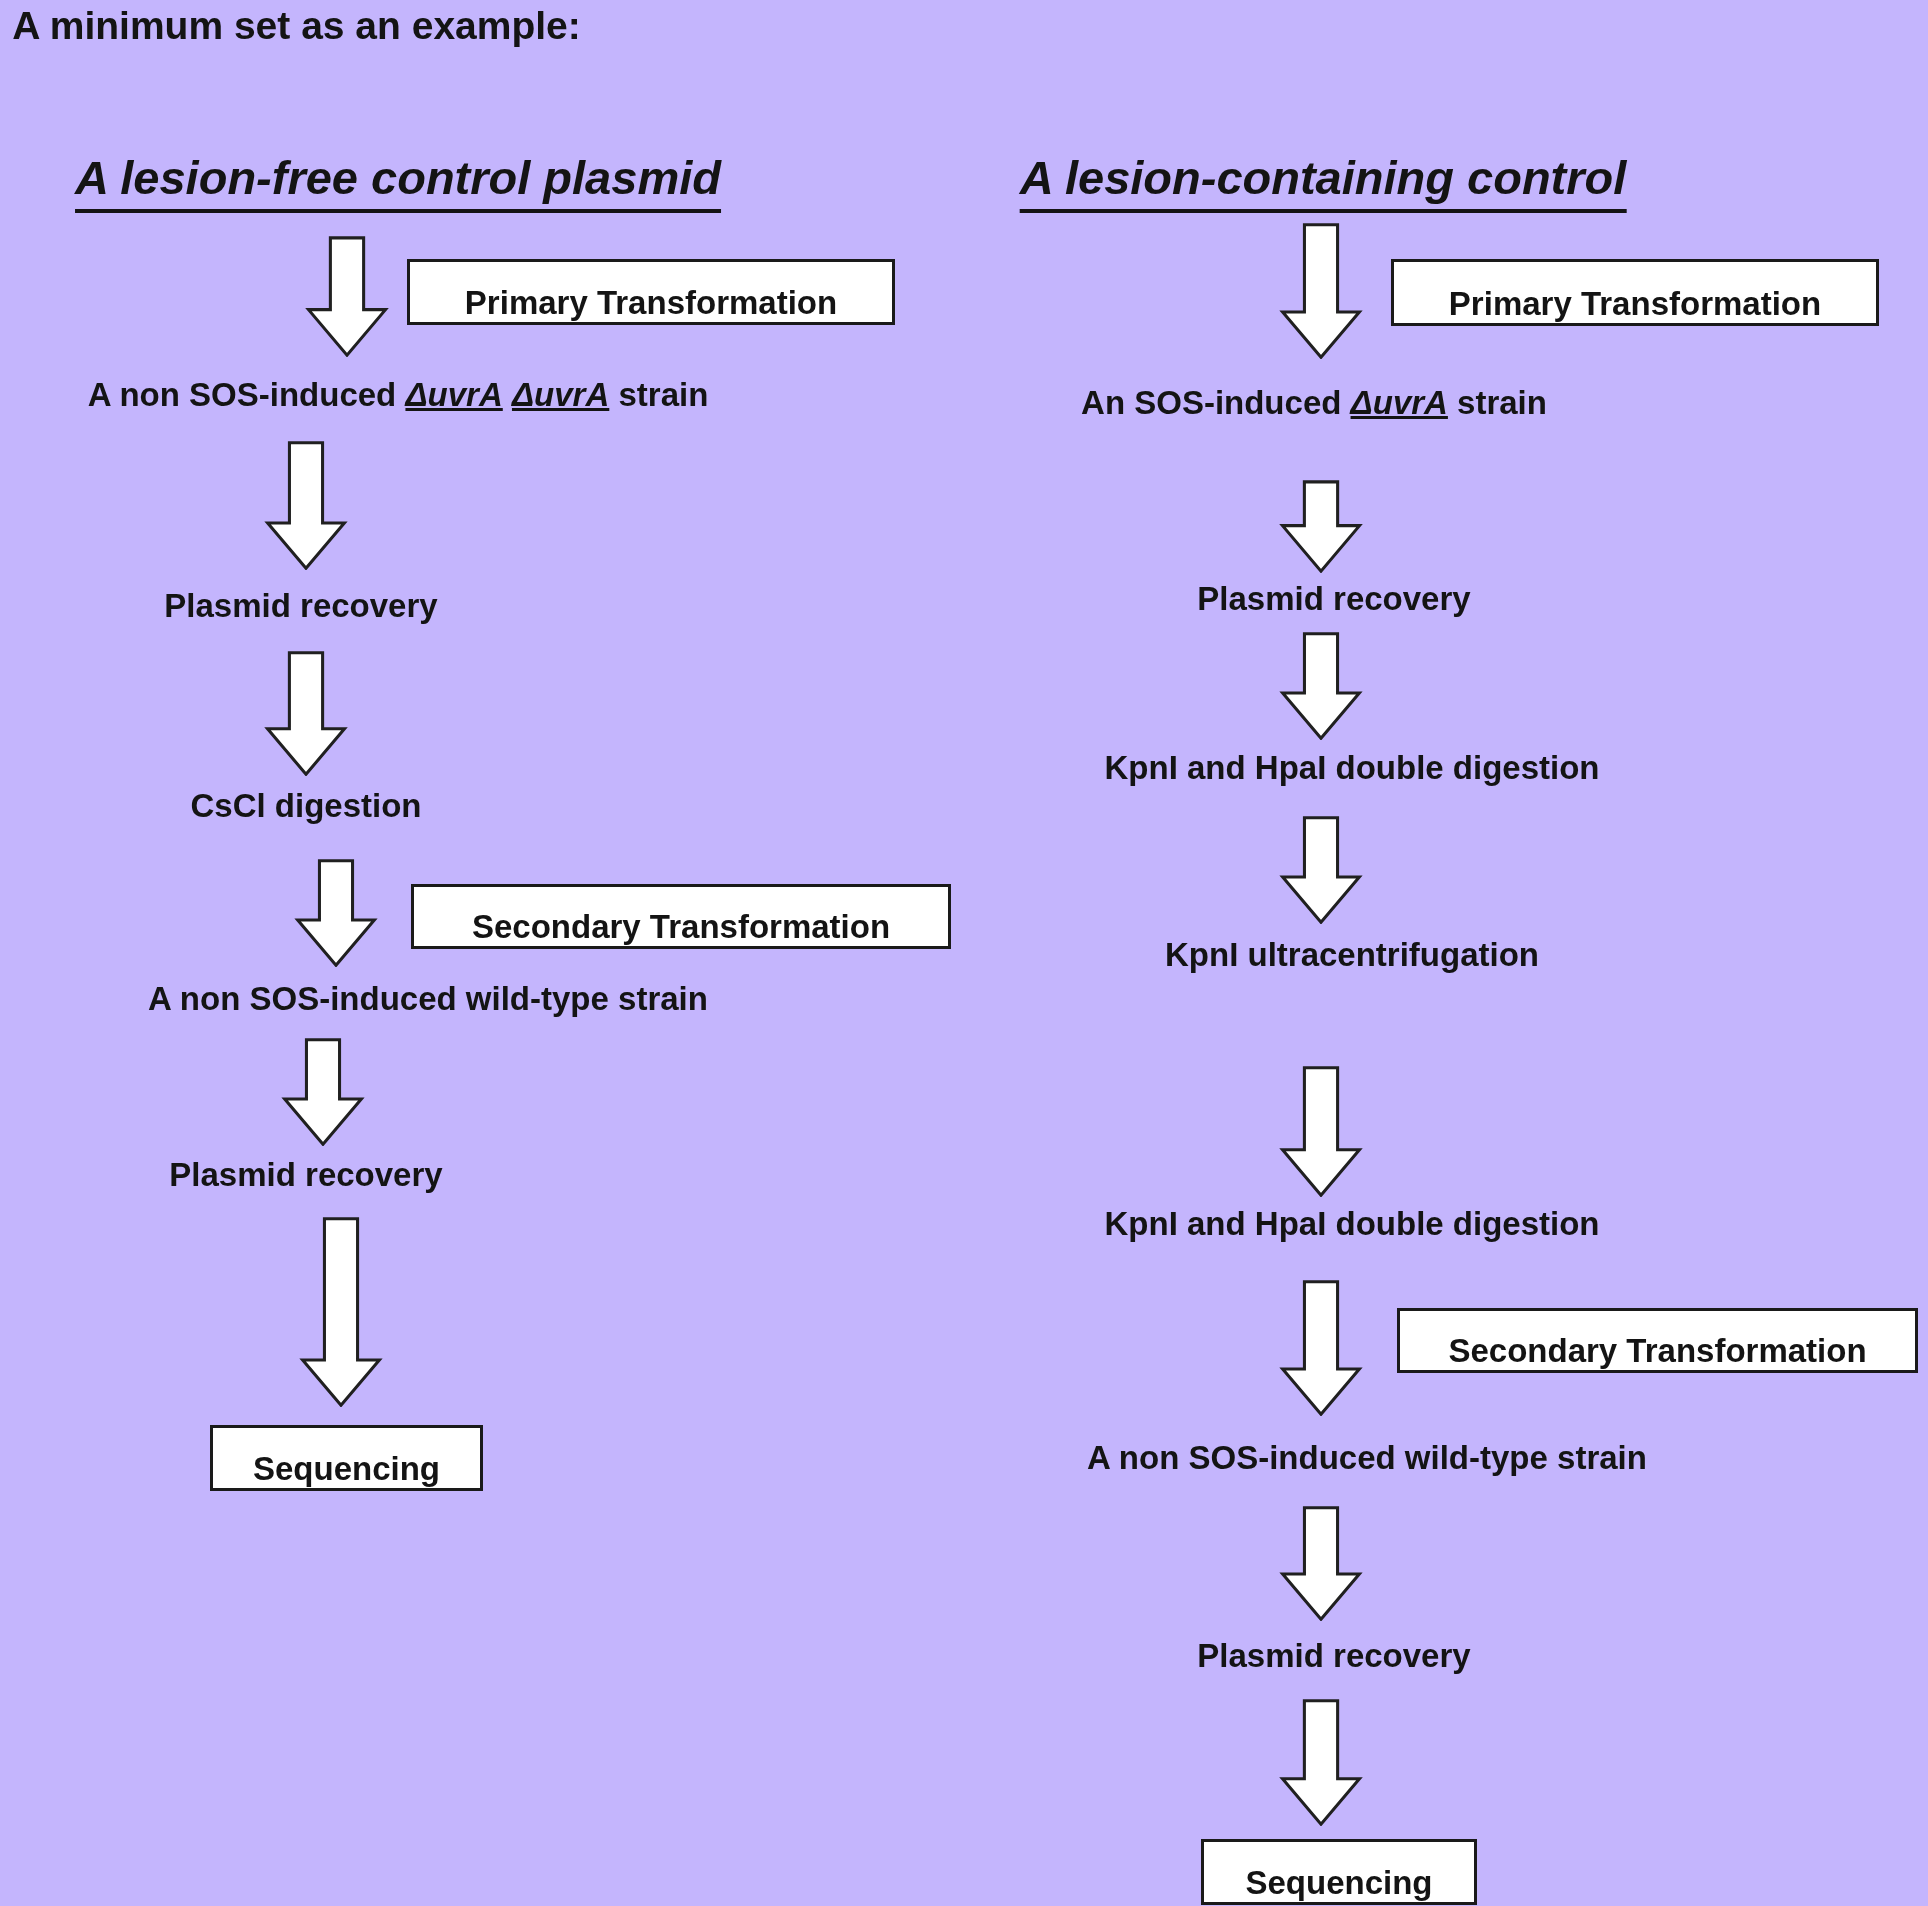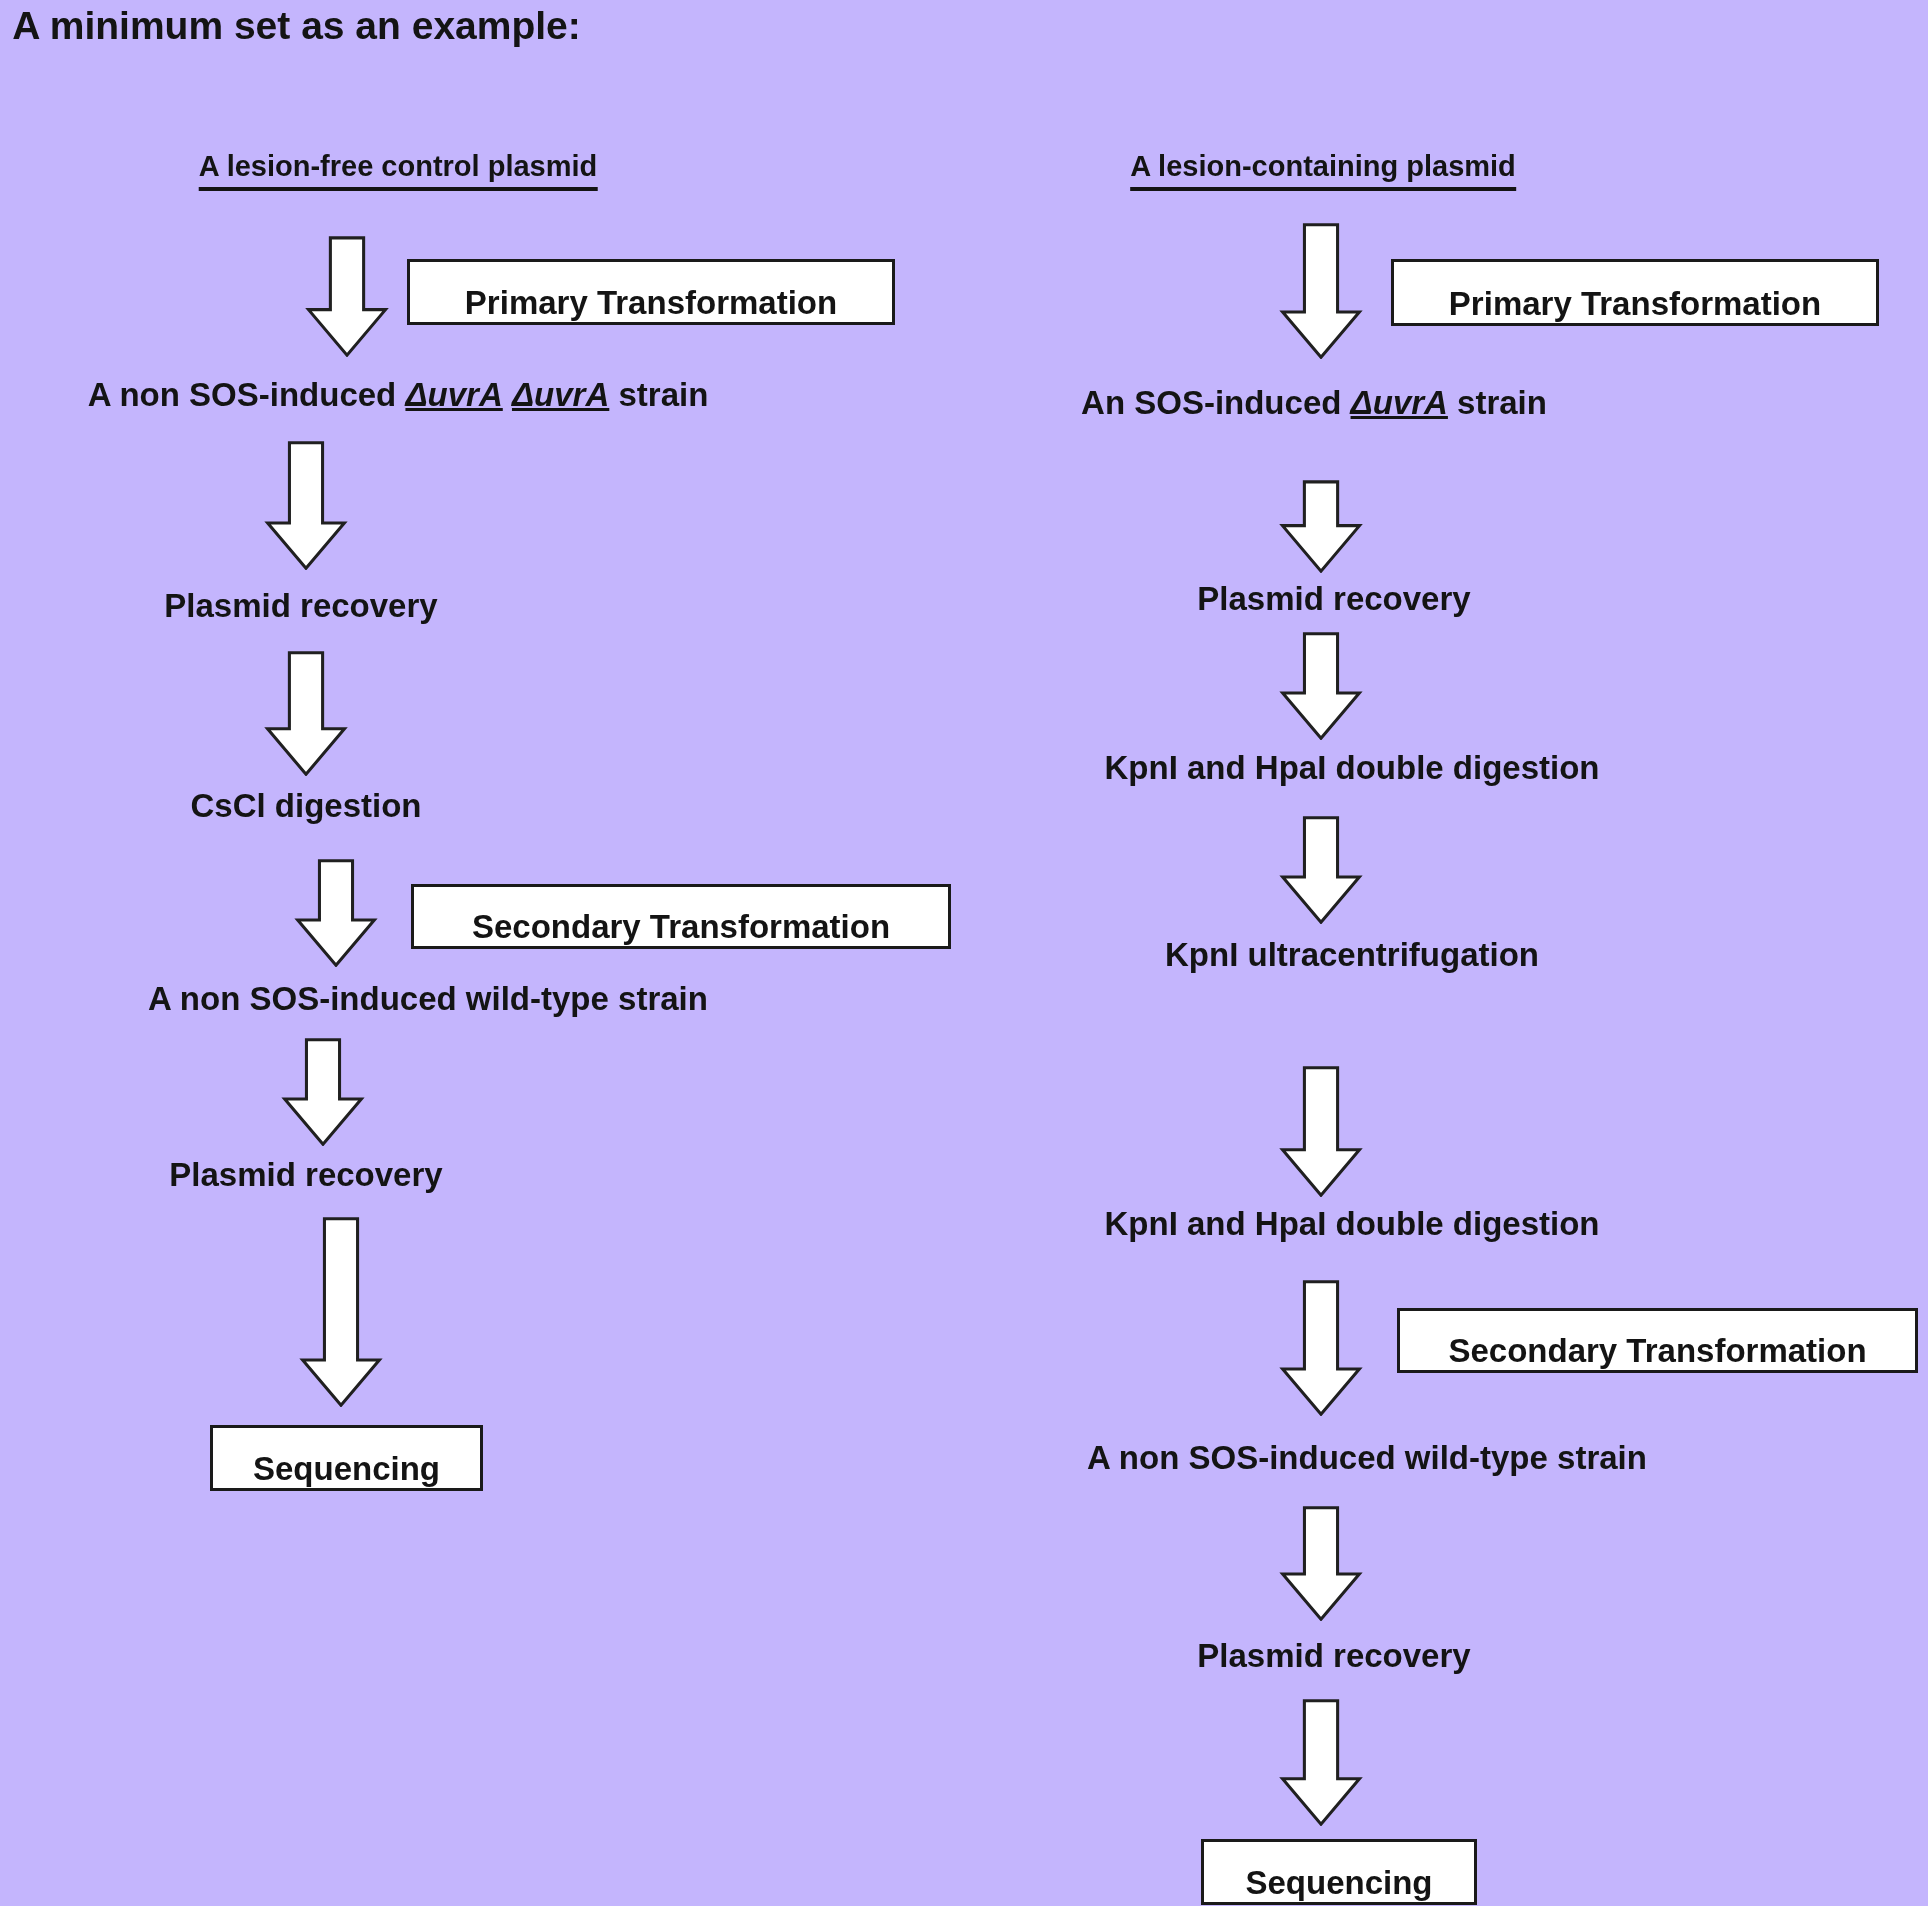--- a/index.html
+++ b/index.html
@@ -21,25 +21,26 @@
     position: absolute;
     left: 12.2px;
     top: 3.5px;
     font-size: 39px;
     font-weight: 700;
     white-space: nowrap;
   }
   .col-heading {
     position: absolute;
     transform: translateX(-50%);
-    font-size: 29px;
+    font-size: 47px;
     font-weight: 700;
     white-space: nowrap;
     border-bottom: 4.4px solid #141414;
     padding-bottom: 4.4px;
+    font-style: italic;
   }
   .txt {
     position: absolute;
     transform: translateX(-50%);
     font-size: 33px;
     font-weight: 700;
     white-space: nowrap;
     line-height: 1.15;
   }
   .txt .gene { font-style: italic; text-decoration: underline; }
@@ -113,21 +114,21 @@
   <div class="txt" style="left:306px; top:1156px;">Plasmid recovery</div>
 
   <svg class="arrow" style="left:299px; top:1217px;" width="84" height="190" viewBox="0 0 96 218">
     <polygon points="29,2 67,2 67,164 92,164 48,216 4,164 29,164"></polygon>
   </svg>
 
   <div class="label-box" style="left:210px; top:1425px; width:273px; height:66px;">
     <span>Sequencing</span>
   </div>
 
-  <div class="col-heading" style="left:1323px; top:150px;">A lesion-containing plasmid</div>
+  <div class="col-heading" style="left:1323px; top:150px;">A lesion-containing control</div>
 
   <svg class="arrow" style="left:1279px; top:223px;" width="84" height="136" viewBox="0 0 96 156">
     <polygon points="29,2 67,2 67,102 92,102 48,154 4,102 29,102"></polygon>
   </svg>
 
   <div class="label-box" style="left:1391px; top:259px; width:488px; height:67px;">
     <span>Primary Transformation</span>
   </div>
 
   <div class="txt" style="left:1314px; top:384px;text-align:right;">

